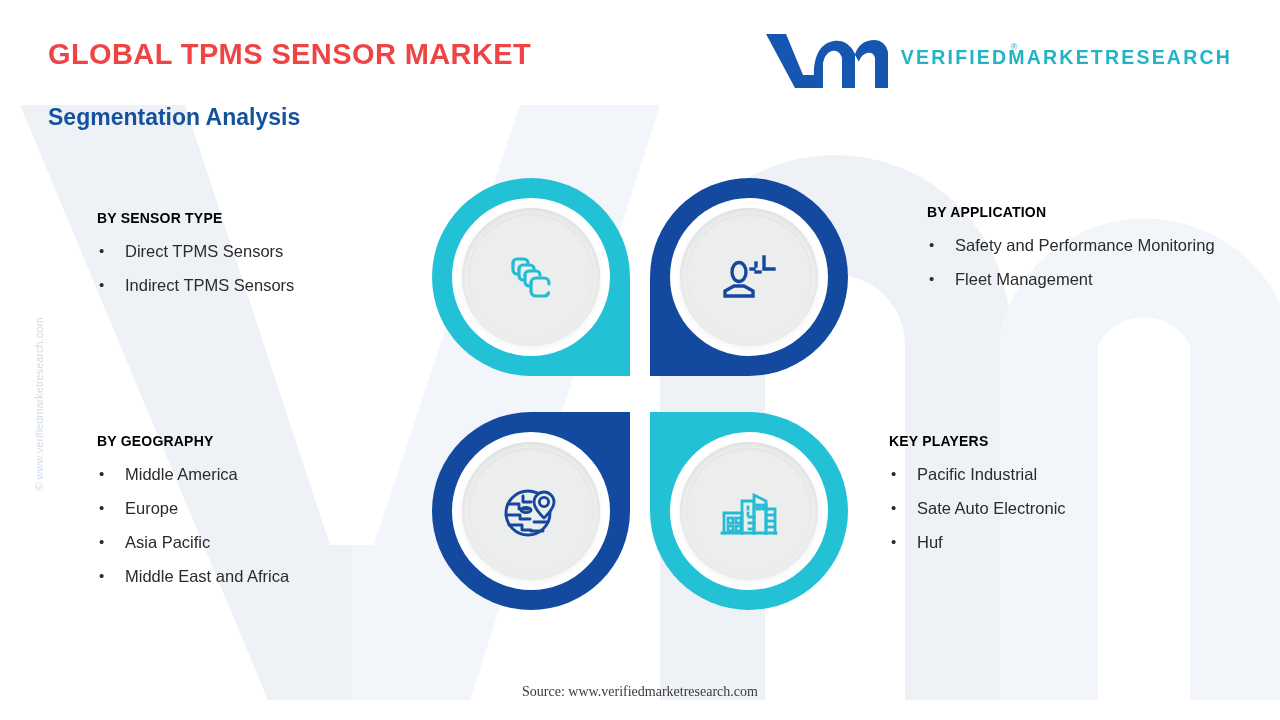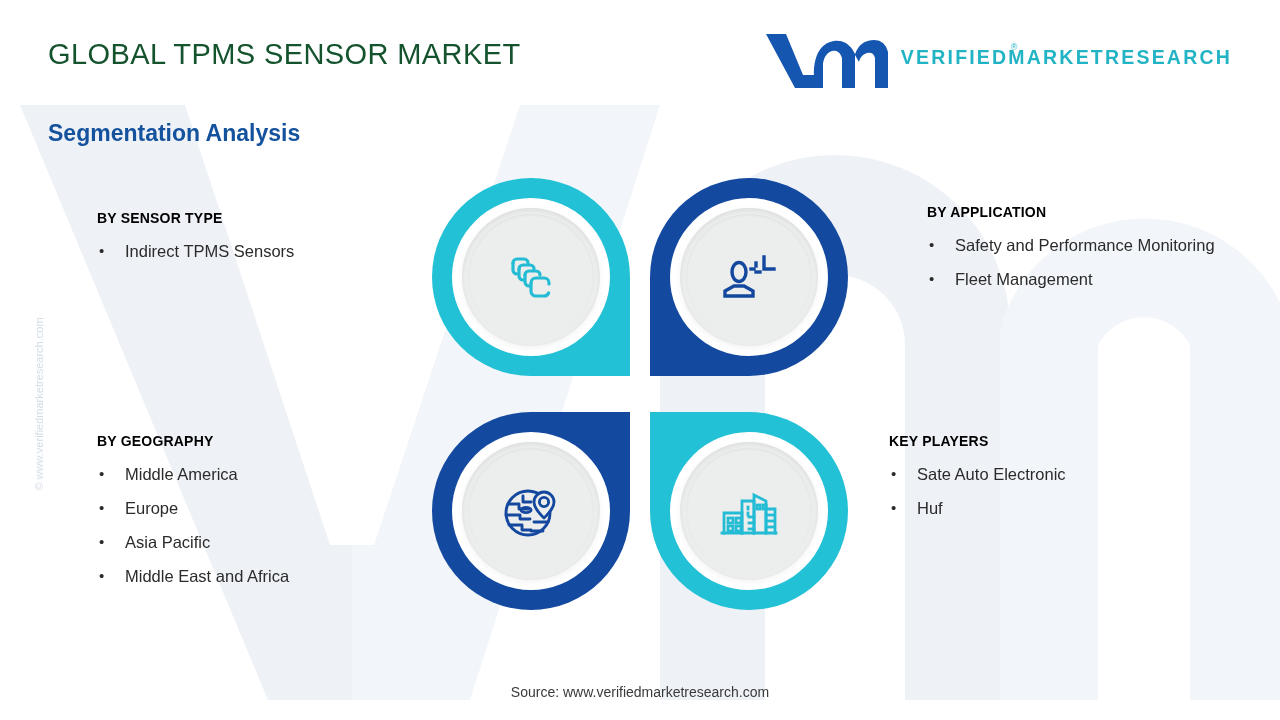--- a/index.html
+++ b/index.html
@@ -16,22 +16,22 @@
     position:absolute; left:0; top:0; width:1280px; height:720px;
     z-index:0; pointer-events:none;
   }
 
   
   #header {
     position:absolute; left:0; top:0; width:1280px; height:100px; z-index:5;
   }
   #page-title {
     position:absolute; left:48px; top:38px;
-    font-size:29px; font-weight:normal; letter-spacing:0.4px;
-    color:#14532d;
+    font-size:29px; font-weight:bold; letter-spacing:0.4px;
+    color:#ef4444;
   }
   #logo-block {
     position:absolute; right:48px; top:28px;
     display:flex; align-items:center; gap:11px;
   }
   #logo-mark { display:block; }
   #logo-wordmark {
     display:flex; justify-content:center;
     line-height:1.0;
   }
@@ -40,21 +40,21 @@
     color:#22b4c4; white-space:nowrap; margin-bottom:3px;
     position:relative;
   }
   #logo-reg {
     position:absolute; top:-5px; right:-9px;
     font-size:9px; letter-spacing:0; font-weight:normal;
   }
 
   
   #subtitle {
-    position:absolute; left:48px; top:120px; z-index:5;
+    position:absolute; left:48px; top:104px; z-index:5;
     font-size:23px; font-weight:bold; color:#14529e;
   }
 
   
   #side-watermark {
     position:absolute; left:-86px; top:398px; z-index:4;
     transform:rotate(-90deg); transform-origin:center center;
     width:250px; text-align:center;
     font-size:11px; color:#d3dce6; white-space:nowrap;
   }
@@ -123,21 +123,21 @@
 
   #quad-tl .quad-shape { background:#23c1d6; border-radius:50% 50% 0 50%; }
   #quad-tr .quad-shape { background:#1449a0; border-radius:50% 50% 50% 0; }
   #quad-bl .quad-shape { background:#1449a0; border-radius:50% 0 50% 50%; }
   #quad-br .quad-shape { background:#23c1d6; border-radius:0 50% 50% 50%; }
 
   
   #footer-source {
     position:absolute; left:0; bottom:20px; width:1280px;
     text-align:center; z-index:5;
-    font-size:14px; color:#3a3a3a;
+    font-size:14px; color:#3a3a3a;font-family:Liberation Serif, serif;
   }
 </style>
 </head>
 <body>
 
 <svg id="bg-watermark" viewBox="0 0 1280 720" preserveAspectRatio="none" aria-hidden="true">
 
   <path d="M20 105 L185 105 L330 545 L352 545 L352 700 L268 700 Z" fill="#eef1f6"></path>
   <path d="M352 545 L374 545 L520 105 L660 105 L470 700 L352 700 Z" fill="#f2f5f9"></path>
 
@@ -170,20 +170,21 @@
   </div>
 </div>
 
 <div id="subtitle">Segmentation Analysis</div>
 
 <div id="side-watermark">© www.verifiedmarketresearch.com</div>
 
 <div class="segment-block" id="block-sensor-type">
   <div class="segment-heading">BY SENSOR TYPE</div>
   <ul class="segment-list">
+    <li class="segment-item">Direct TPMS Sensors</li>
     <li class="segment-item">Indirect TPMS Sensors</li>
   </ul>
 </div>
 
 <div class="segment-block" id="block-application">
   <div class="segment-heading">BY APPLICATION</div>
   <ul class="segment-list">
     <li class="segment-item">Safety and Performance Monitoring</li>
     <li class="segment-item">Fleet Management</li>
   </ul>
@@ -195,20 +196,21 @@
     <li class="segment-item">Middle America</li>
     <li class="segment-item">Europe</li>
     <li class="segment-item">Asia Pacific</li>
     <li class="segment-item">Middle East and Africa</li>
   </ul>
 </div>
 
 <div class="segment-block" id="block-key-players">
   <div class="segment-heading">KEY PLAYERS</div>
   <ul class="segment-list">
+    <li class="segment-item">Pacific Industrial</li>
     <li class="segment-item">Sate Auto Electronic</li>
     <li class="segment-item">Huf</li>
   </ul>
 </div>
 
 <div id="quadrants">
 
   <div class="quad" id="quad-tl">
     <div class="quad-shape"></div>
     <div class="quad-gap"></div>

